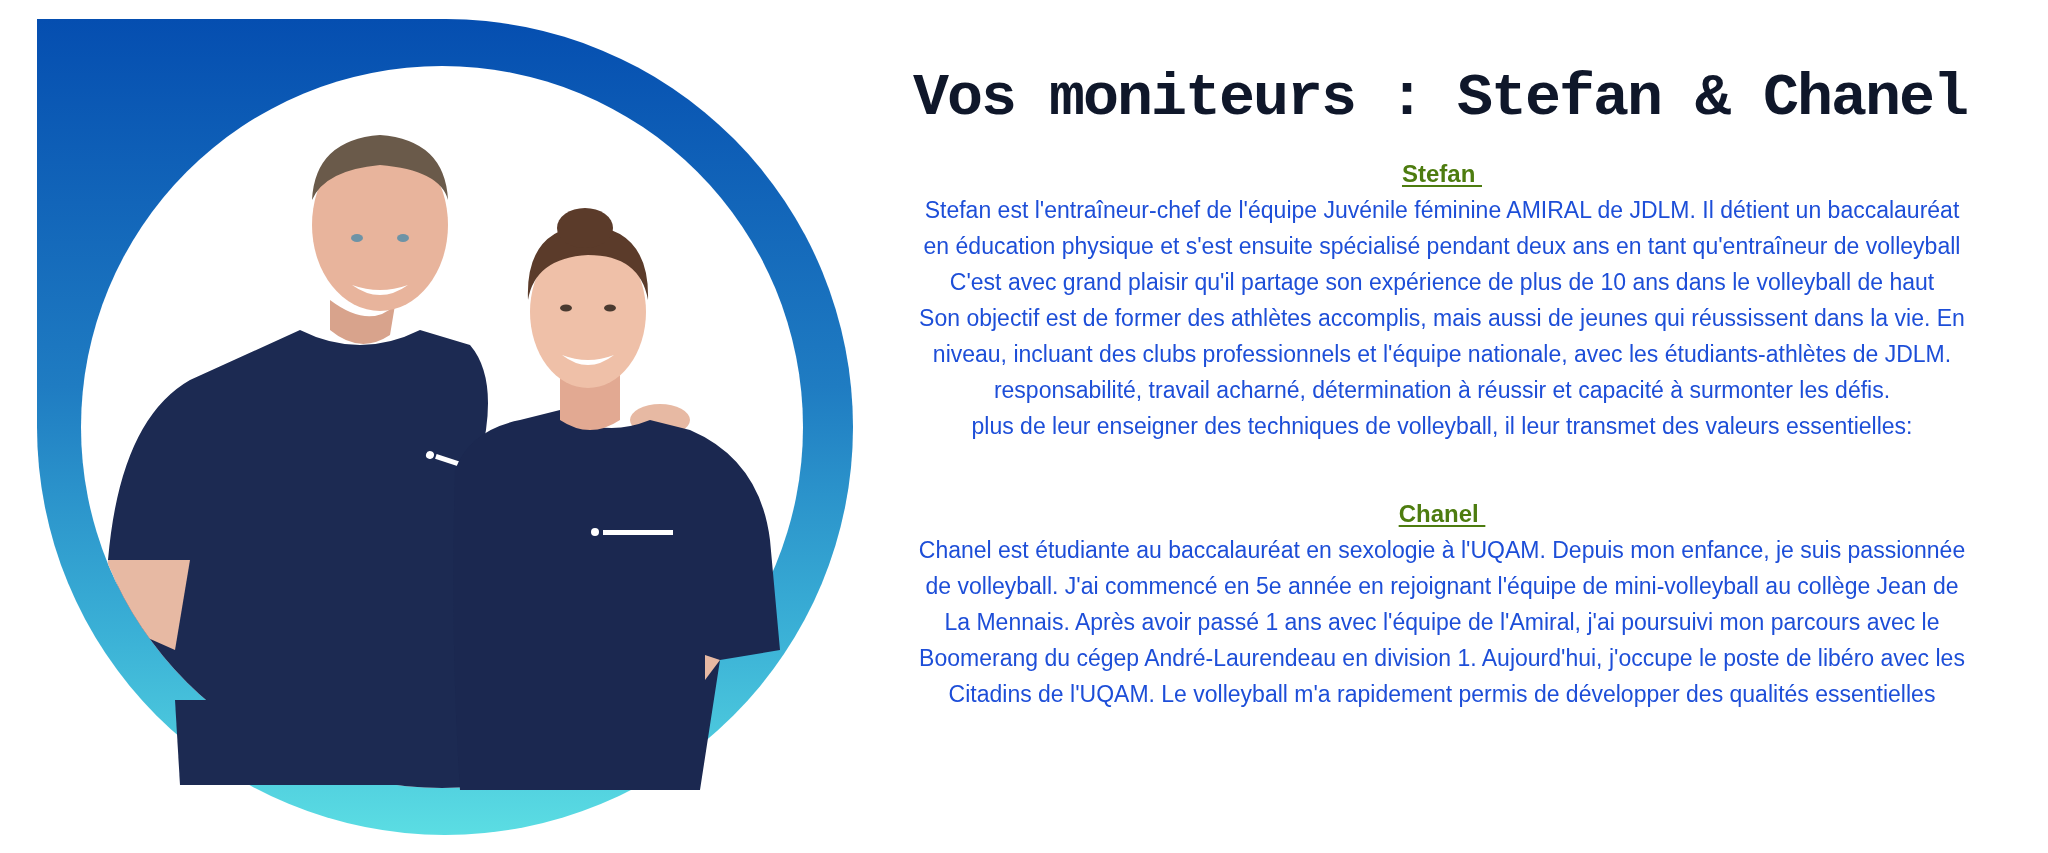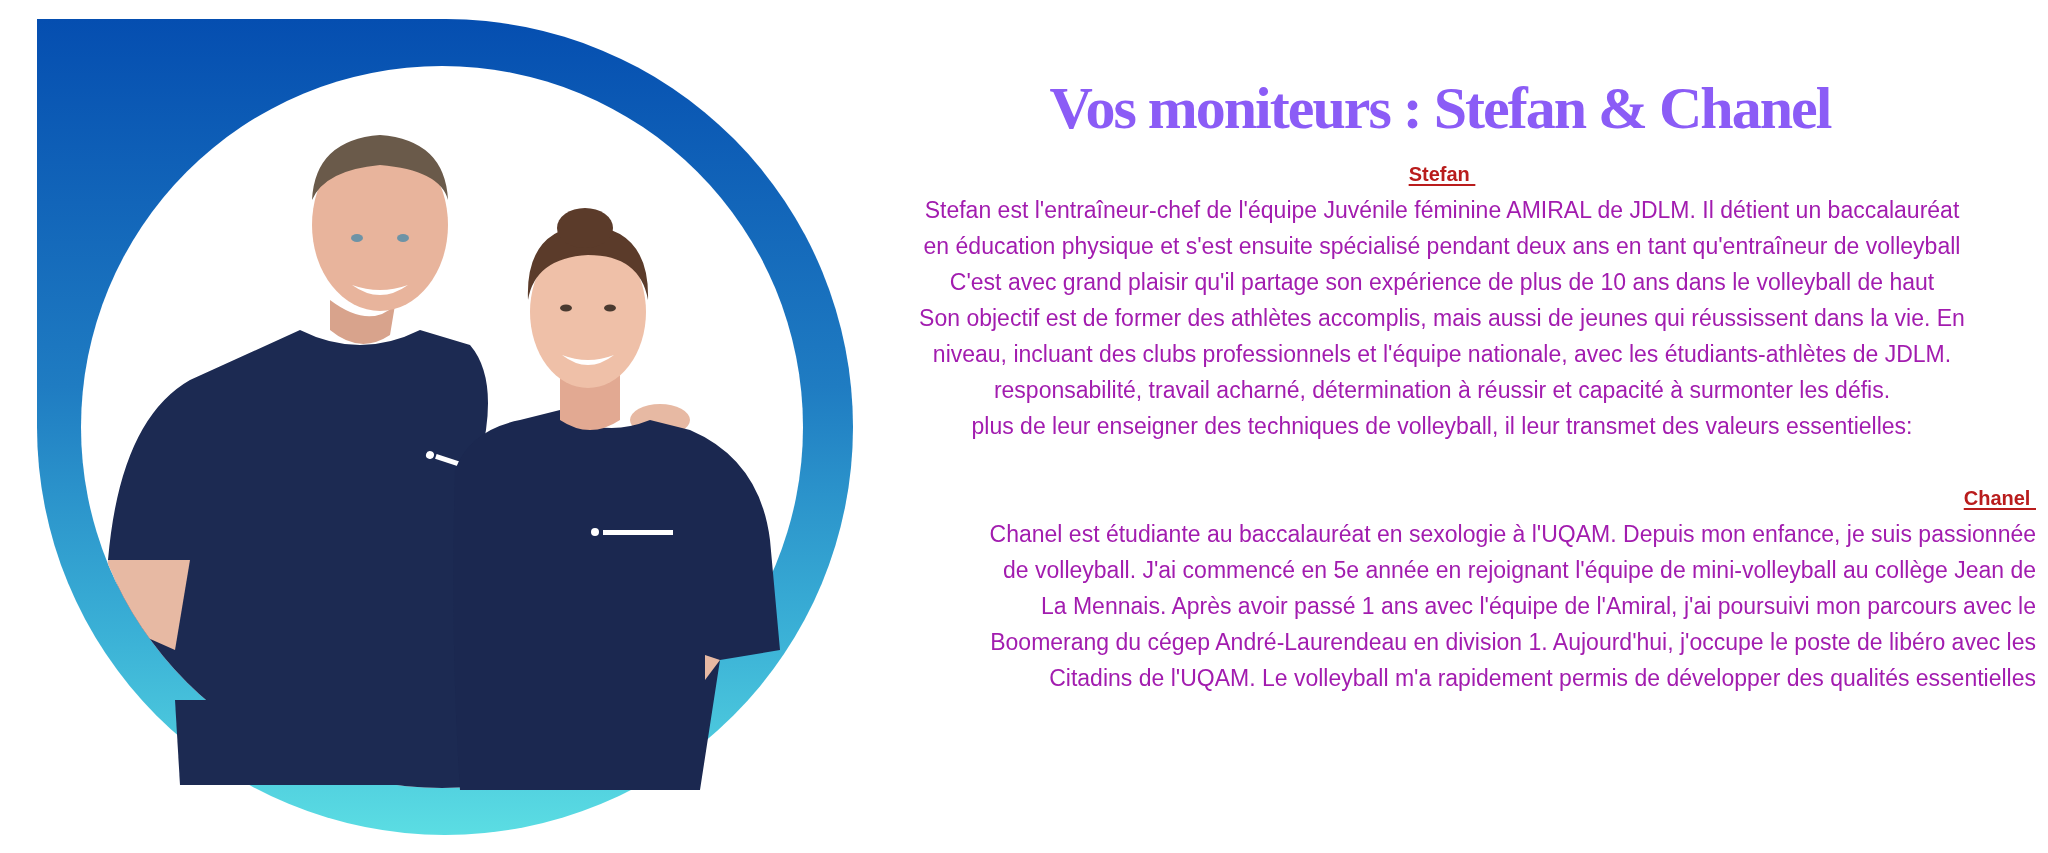--- a/index.html
+++ b/index.html
@@ -3,30 +3,30 @@
 <meta charset="utf-8">
 <style>
   html, body { margin: 0; padding: 0; background: #ffffff; }
   body { width: 2048px; height: 853px; position: relative; overflow: hidden;
          font-family: "Liberation Sans", sans-serif; }
 
   .photo-frame { position: absolute; left: 0; top: 0; width: 880px; height: 853px; }
   .photo-frame svg { display: block; }
 
   .content { position: absolute; left: 848px; top: 60px; width: 1188px; text-align: center; color: #222222; }
-  .page-title { margin: 12px; font-family: Liberation Serif, serif; font-weight: bold;
-                font-size: 60px; letter-spacing: -2px; color: #8b5cf6; line-height: 1.2;
+  .page-title { margin: 2px; font-family: Liberation Mono, monospace; font-weight: bold;
+                font-size: 60px; letter-spacing: -2px; color: #0f172a; line-height: 1.2;
                 position: relative; left: -2px; }
   .bio-block { margin: 0; }
-  .bio-name { display: inline-block; font-weight: bold; font-size: 20px; text-decoration: underline;
-              text-underline-offset: 3px; line-height: 36px; color: #b91c1c; white-space: pre; }
-  .bio-lines { font-size: 23px; line-height: 36px; color: #a21caf; }
+  .bio-name { display: inline-block; font-weight: bold; font-size: 24px; text-decoration: underline;
+              text-underline-offset: 3px; line-height: 36px; color: #4d7c0f; white-space: pre; margin-top: 16px; }
+  .bio-lines { font-size: 23px; line-height: 36px; color: #1d4ed8; }
   .bio-line { display: block; white-space: nowrap; }
   .stefan-block { margin-top: 6px; }
-  .chanel-block { margin-top: 36px; text-align: right; }
+  .chanel-block { margin-top: 36px; }
 </style>
 </head>
 <body>
 
 <div class="photo-frame">
   <svg width="880" height="853" viewBox="0 0 880 853">
     <defs>
       <linearGradient id="frameGrad" x1="0" y1="0" x2="0" y2="1">
         <stop offset="0" stop-color="#054eb0"></stop>
         <stop offset="0.45" stop-color="#1f7cc2"></stop>

